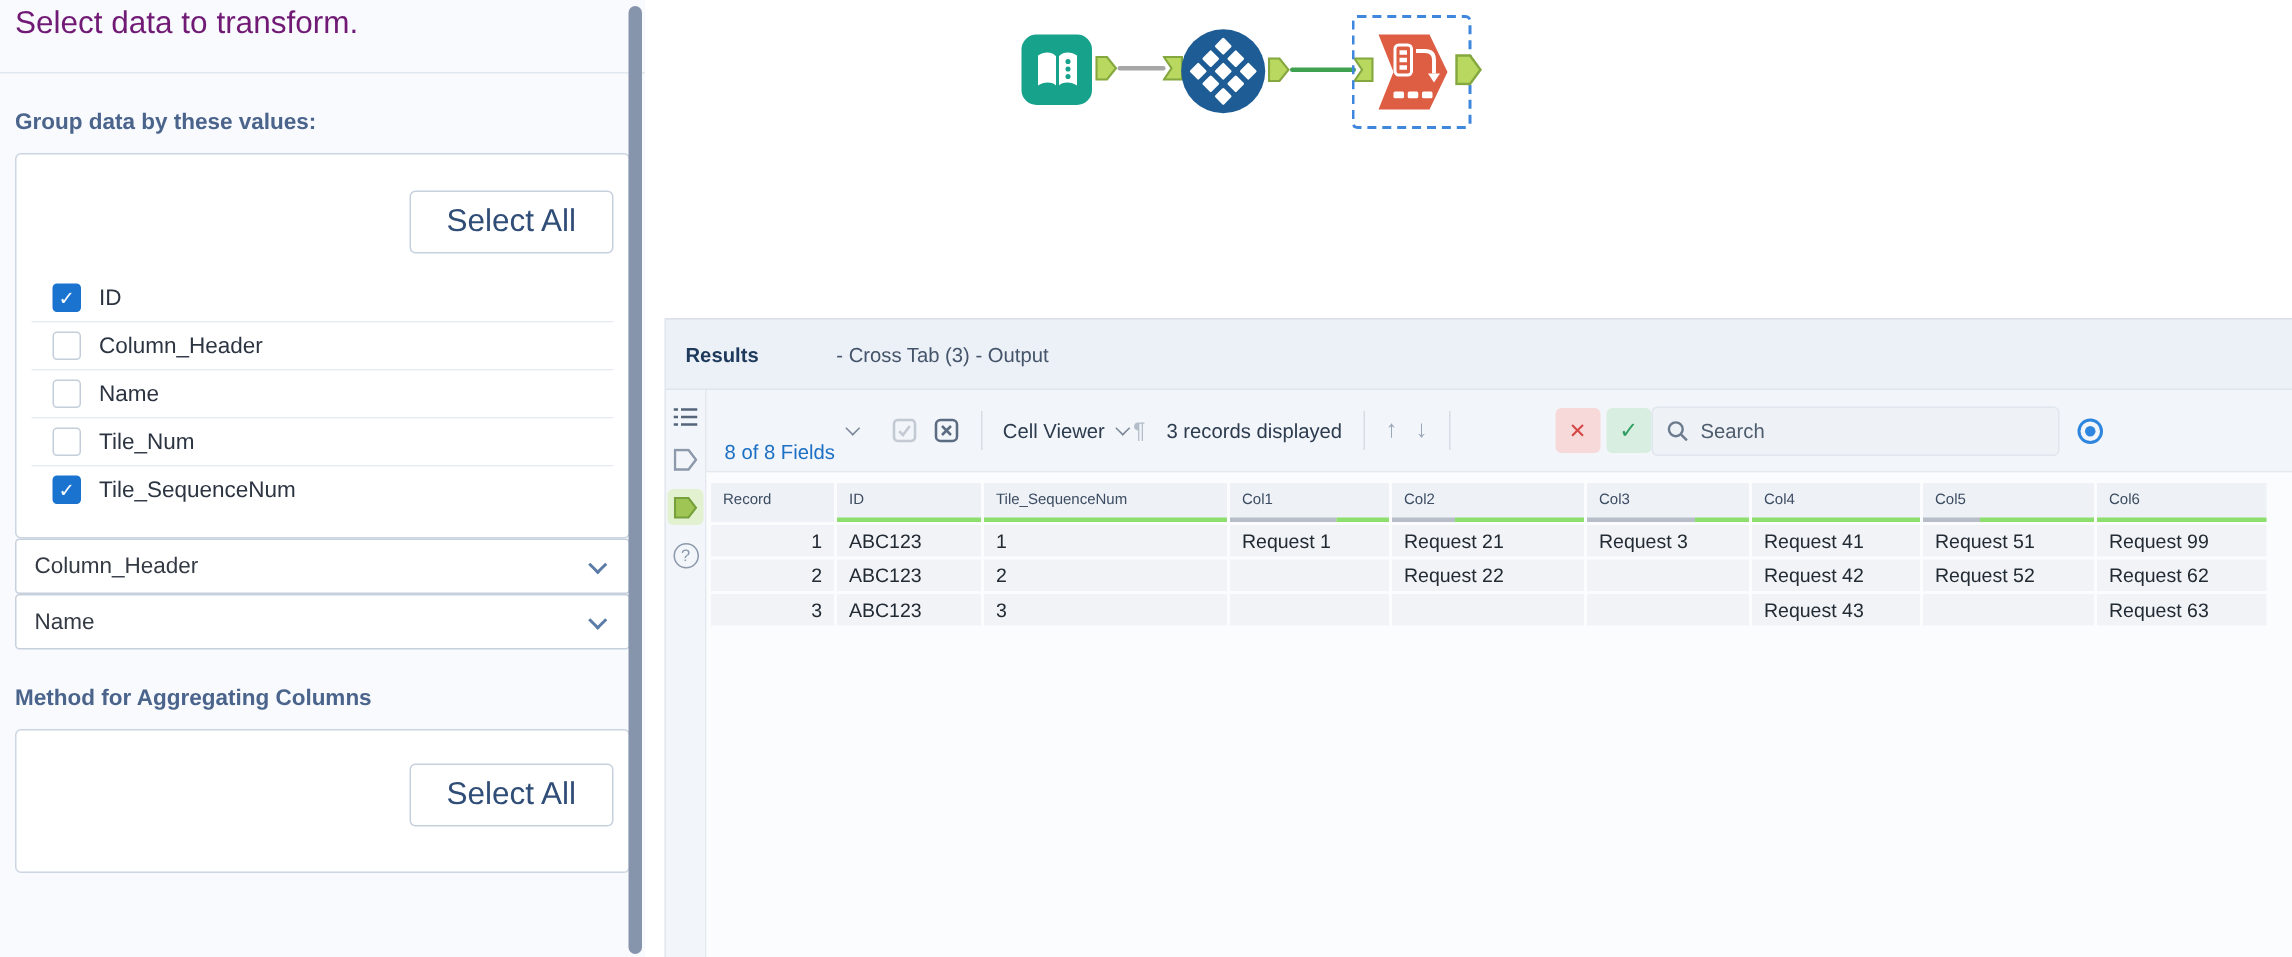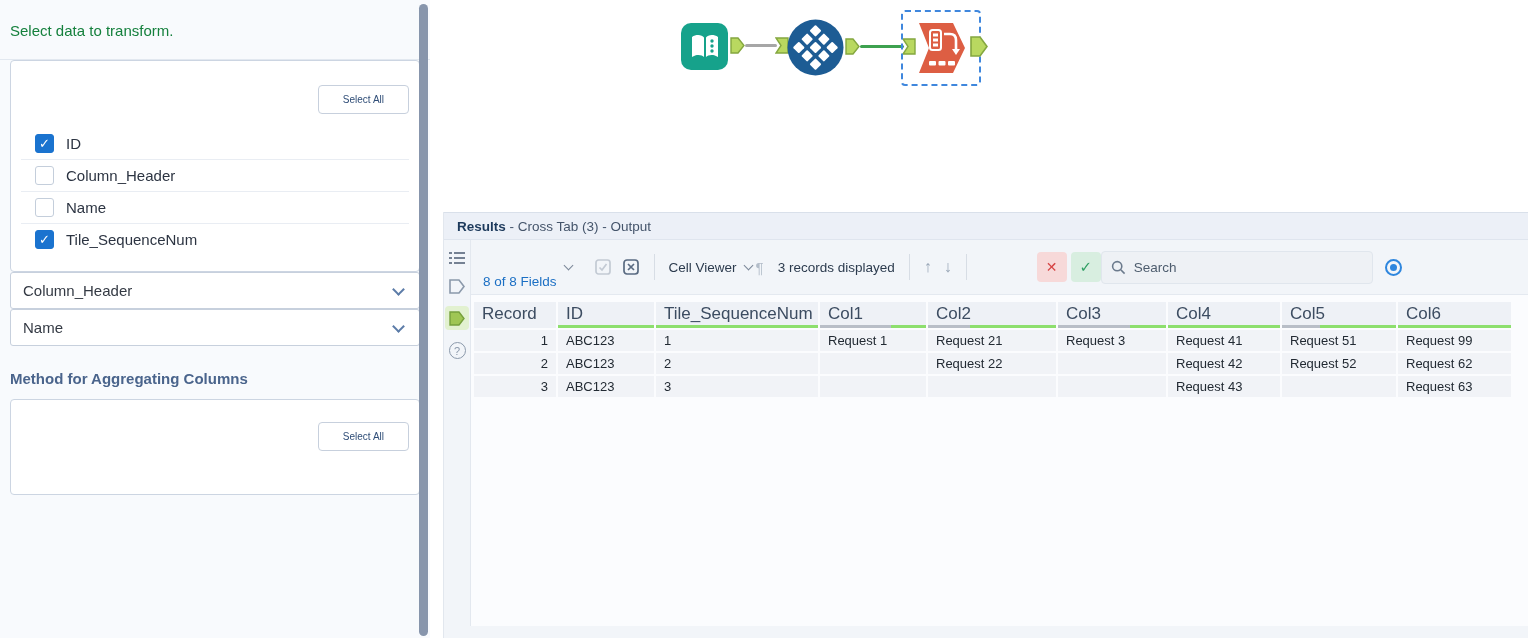--- a/index.html
+++ b/index.html
@@ -3,27 +3,27 @@
 <meta charset="utf-8">
 <style>
   * { margin:0; padding:0; box-sizing:border-box; }
   html,body { width:1528px; height:638px; overflow:hidden; background:#ffffff;
     font-family:"Liberation Sans","DejaVu Sans",sans-serif; }
 
   
   .config-panel { position:absolute; left:0; top:0; width:430px; height:638px;
     background:#f8fafd; }
   .cp-inner { padding:0 10px 0 10px; }
-  .instruction { color:#15803d; font-size:15px; padding:22px 0 20px 0; }
+  .instruction { color:#701a75; font-size:21px; padding:4px 0 20px 0; }
   .cp-divider { height:1px; background:#e2e8f0; margin:0 -10px; }
   .section-heading { color:#4a648c; font-size:15px; font-weight:700; margin:24px 0 12px 0; }
   .listbox { background:#ffffff; border:1px solid #ccd5e2; border-radius:4px;
     padding:24px 10px 16px 10px; }
   .btn-select-all { display:block; margin-left:auto; background:#ffffff;
-    border:1px solid #c7d0dd; border-radius:4px; color:#2f4d77; font-size:10px;
+    border:1px solid #c7d0dd; border-radius:4px; color:#2f4d77; font-size:21px;
     padding:8px 24px; cursor:pointer; font-family:inherit; }
   .check-list { margin-top:14px; }
   .check-row { display:flex; align-items:center; gap:12px; padding:6px 0 6px 14px;
     border-bottom:1px solid #e9edf3; }
   .check-row:last-child { border-bottom:none; }
   .checkbox { width:19px; height:19px; border-radius:3px; background:#ffffff;
     border:1px solid #c4cedb; display:flex; align-items:center; justify-content:center;
     color:#ffffff; font-size:13px; flex:0 0 auto; cursor:pointer; }
   .checkbox.checked { background:#1a73cf; border-color:#1a73cf; }
   .check-label { color:#2c3442; font-size:15px; }
@@ -43,23 +43,23 @@
     background:#ffffff; }
   .tool { position:absolute; }
   .wire { position:absolute; height:3px; border-radius:2px; }
   .anchor { position:absolute; }
   .sel-box { position:absolute; left:458px; top:10px; width:80px; height:76px;
     border:2px dashed #3f87dd; border-radius:4px; }
 
   
   .results { position:absolute; left:443px; top:212px; width:1085px; height:426px;
     background:#f2f5f9; border-left:1px solid #e2e7ee; }
-  .results-titlebar { height:28px; background:#ecf0f7; border-top:1px solid #d9e0ea;
+  .results-titlebar { height:48px; background:#ecf0f7; border-top:1px solid #d9e0ea;
     border-bottom:1px solid #dfe5ee; display:flex; align-items:center;
-    padding-left:13px; font-size:13.5px; }
+    padding-left:13px; font-size:13.5px;gap:48px; }
   .rt-bold { font-weight:700; color:#1d3a5c; }
   .rt-rest { color:#44546a; white-space:pre; }
   .results-body { display:flex; height:386px; }
   .icon-strip { width:27px; border-right:1px solid #e3e8ef; padding-top:10px;
     display:flex; flex-direction:column; align-items:center; gap:12px; }
   .strip-ico { width:18px; height:16px; display:flex; align-items:center;
     justify-content:center; cursor:pointer; }
   .strip-out { background:#e2f1d0; border-radius:4px; width:24px; height:24px;
     display:flex; align-items:center; justify-content:center; cursor:pointer; }
   .help-circle { width:17px; height:17px; border:1.5px solid #8b99ab; border-radius:50%;
@@ -89,50 +89,55 @@
   .mag { position:absolute; left:10px; top:9px; }
   .target-ico { width:17px; height:17px; border:2.6px solid #2e86de; border-radius:50%;
     display:flex; align-items:center; justify-content:center; margin-left:12px;
     cursor:pointer; flex:0 0 auto; }
   .target-ico span { width:7px; height:7px; background:#2e86de; border-radius:50%; }
 
   .grid-area { flex:1; background:#fbfcfe; padding:7px 0 0 3px; overflow:hidden; }
   .gtable { display:flex; flex-direction:column; gap:2px; }
   .gh, .tr { display:flex; gap:2px; }
   .th { position:relative; height:26px; background:#eef1f6; color:#3c4c61;
-    font-size:17px; display:flex; align-items:center; padding:0 8px 3px 8px;
+    font-size:10px; display:flex; align-items:center; padding:0 8px 3px 8px;
     flex:0 0 auto; cursor:pointer; }
   .qbar { position:absolute; left:0; right:0; bottom:0; height:3px; display:flex; }
   .qbar span { height:3px; display:block; }
   .td { height:21px; background:#f1f3f7; color:#222a33; font-size:13px;
     display:flex; align-items:center; padding:0 8px; flex:0 0 auto; cursor:default; }
   .td.num { justify-content:flex-end; }
 </style>
 </head>
 <body>
 
 <div class="config-panel">
   <div class="cp-inner">
     <div class="instruction">Select data to transform.</div>
     <div class="cp-divider"></div>
 
+    <div class="section-heading">Group data by these values:</div>
     <div class="listbox">
       <button class="btn-select-all">Select All</button>
       <div class="check-list" id="group-fields">
           <div class="check-row">
             <span class="checkbox checked">✓</span>
             <span class="check-label">ID</span>
           </div>
           <div class="check-row">
             <span class="checkbox"></span>
             <span class="check-label">Column_Header</span>
           </div>
           <div class="check-row">
             <span class="checkbox"></span>
             <span class="check-label">Name</span>
+          </div>
+          <div class="check-row">
+            <span class="checkbox"></span>
+            <span class="check-label">Tile_Num</span>
           </div>
           <div class="check-row">
             <span class="checkbox checked">✓</span>
             <span class="check-label">Tile_SequenceNum</span>
           </div>
         </div>
     </div>
 
     <div class="select-ctl">
       <span>Column_Header</span>

